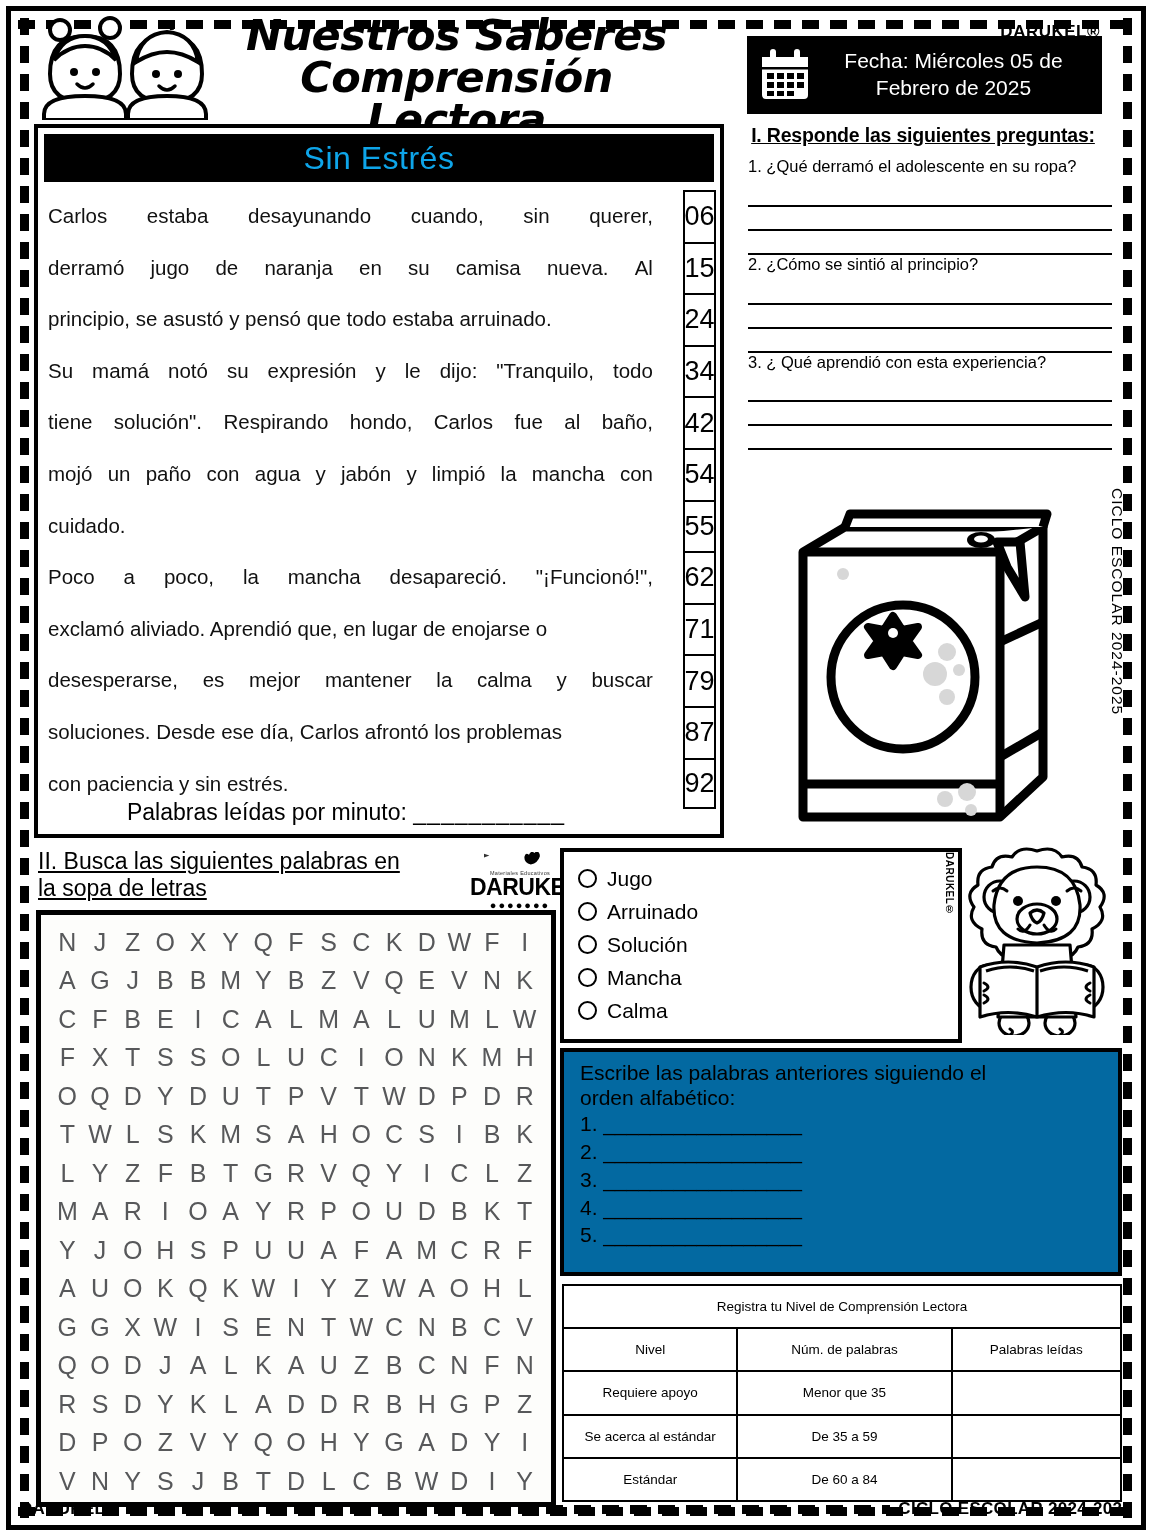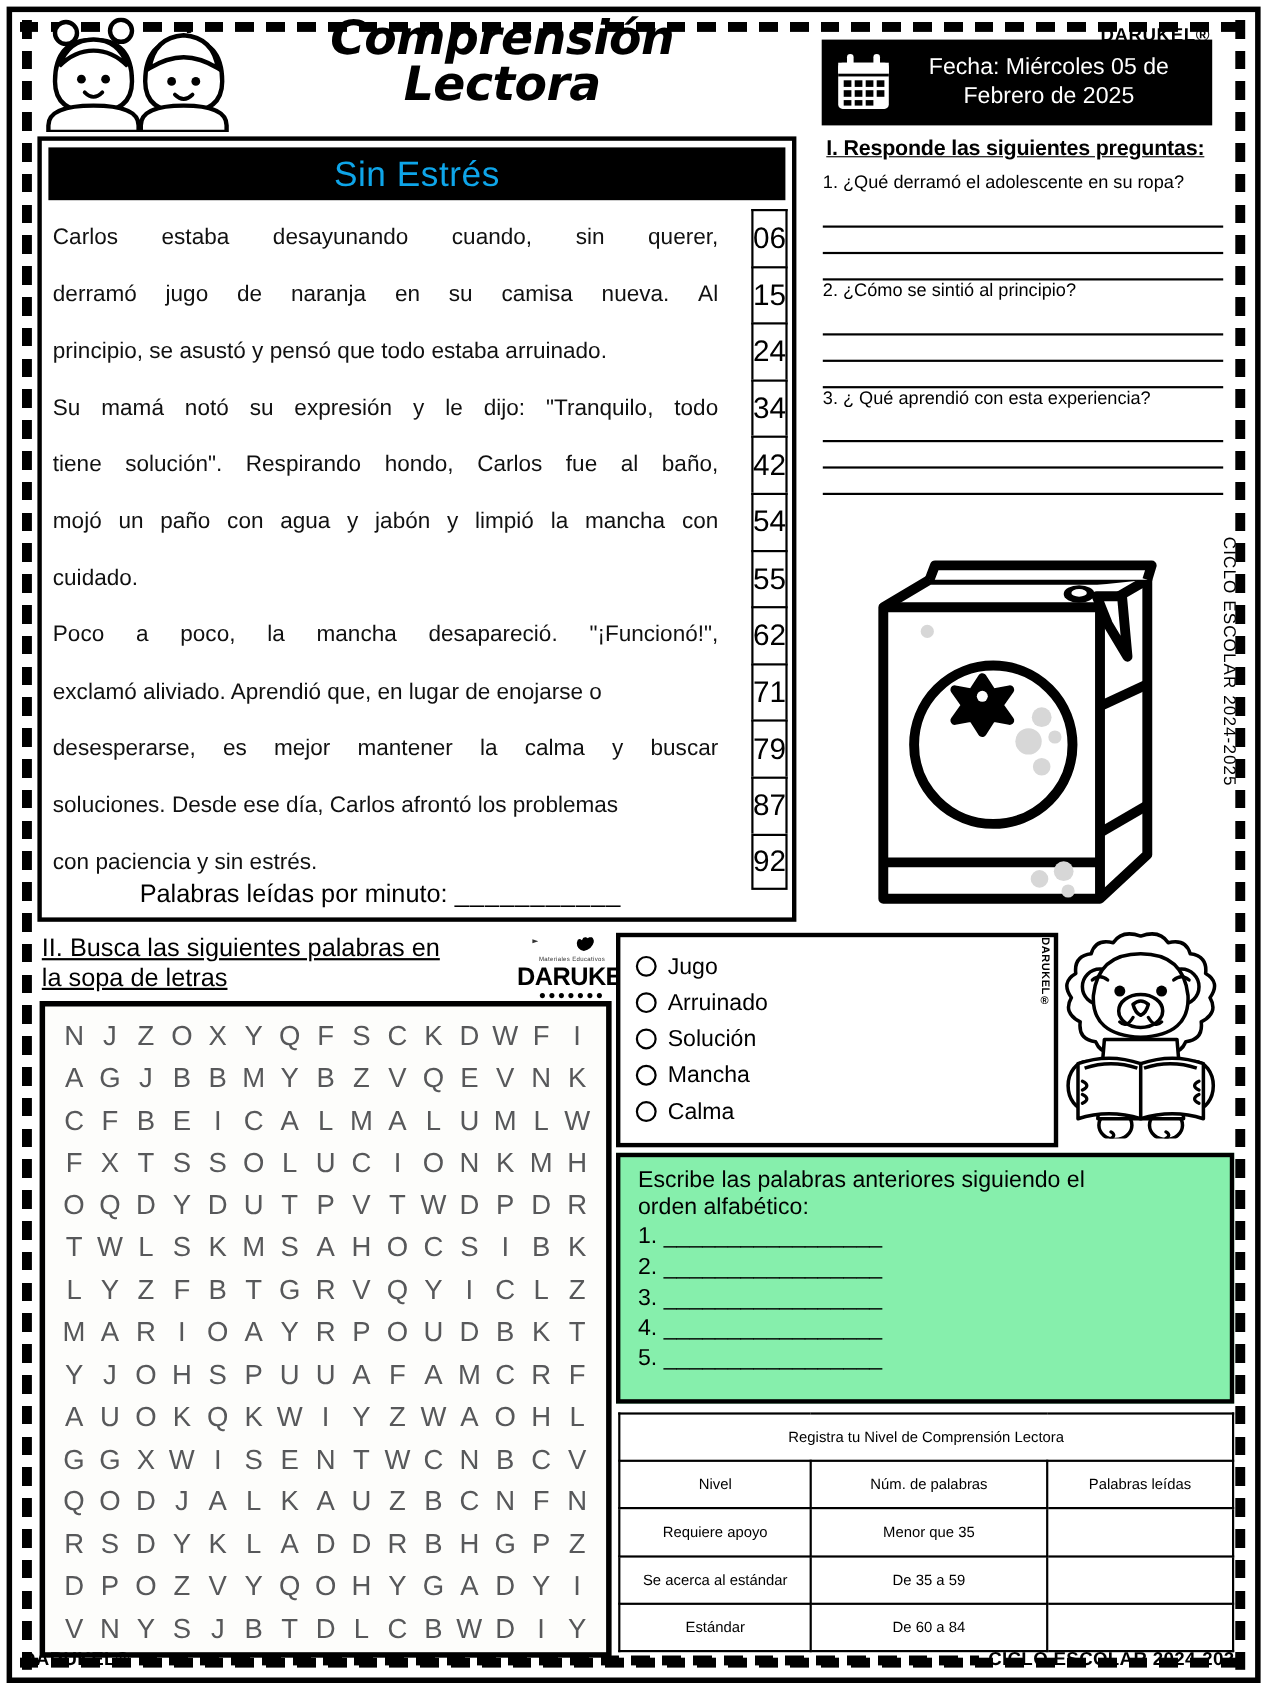--- a/index.html
+++ b/index.html
@@ -212,21 +212,21 @@
   
   .lion {
     position: absolute; left: 962px; top: 845px;
     width: 150px; height: 190px;
   }
 
   
   .alpha-box {
     position: absolute; left: 560px; top: 1048px;
     width: 562px; height: 228px;
-    border: 4px solid #000; background: #86efac;
+    border: 4px solid #000; background: #0369a1;
     padding: 8px 16px;
   }
   .alpha-title { font-size: 21px; line-height: 1.2; }
   .alpha-line { font-size: 21px; line-height: 1.32; white-space: nowrap; }
 
   
   .level-table {
     position: absolute; left: 562px; top: 1284px;
     width: 560px; height: 218px;
     border-collapse: collapse;
@@ -293,20 +293,21 @@
             <circle cx="146" cy="58" r="4"></circle>
         </g>
         <g fill="none" stroke="#000" stroke-width="3.5" stroke-linecap="round">
           <path d="M45 68 Q53 76 61 68"></path>
           <path d="M127 70 Q135 78 143 70"></path>
         </g>
       </svg>
     </div>
 
     <div class="title-block">
+      <div class="title-1">Nuestros Saberes</div>
       <div class="title-2">Comprensión Lectora</div>
     </div>
 
     <div class="darukel-tag">DARUKEL®</div>
 
     <div class="datebox">
       <span class="cal-icon">
         <svg viewBox="0 0 56 56" width="56" height="56">
           <rect x="5" y="10" width="46" height="42" rx="4" fill="#fff"></rect>
           <rect x="5" y="10" width="46" height="10" fill="#fff"></rect>

